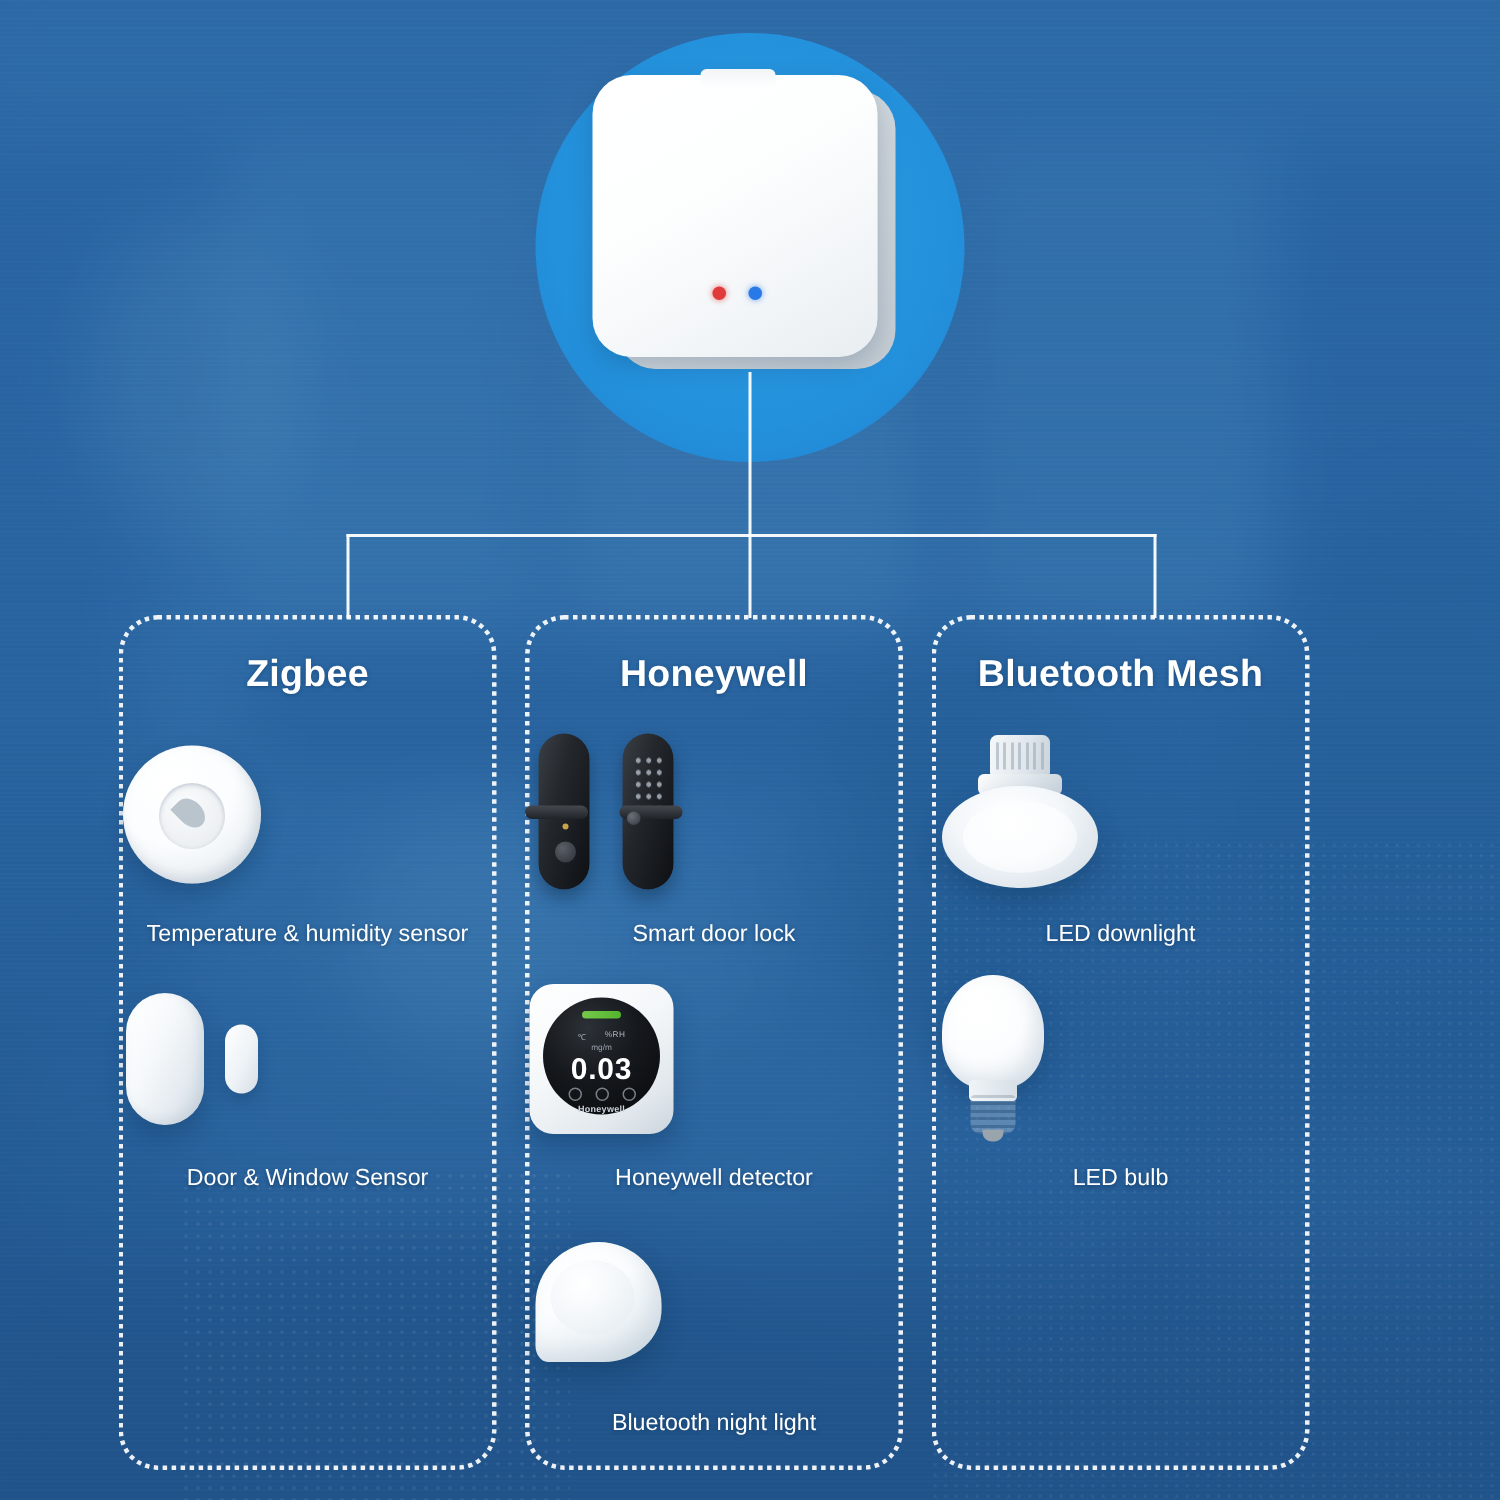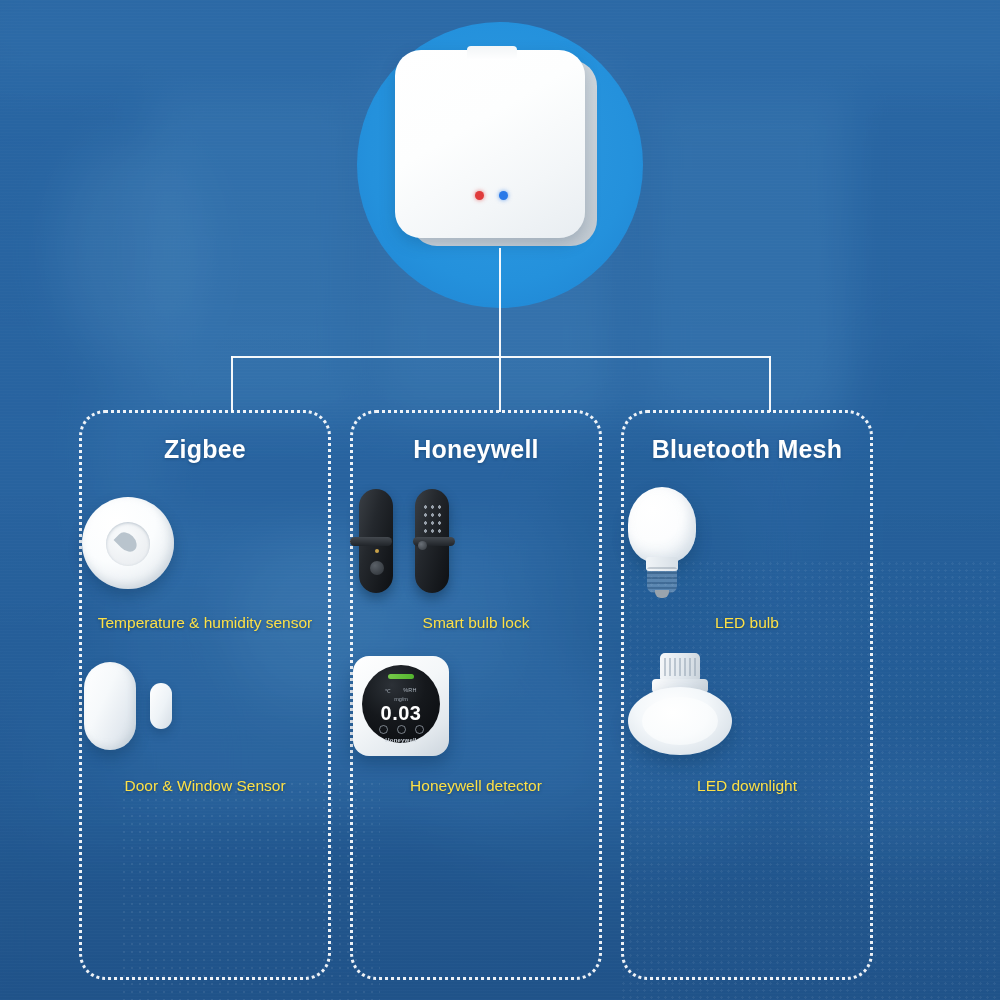--- a/index.html
+++ b/index.html
@@ -188,21 +188,21 @@
   }
   .item-art {
     flex: 1;
     width: 100%;
     display: flex;
     align-items: center;
     justify-content: flex-start;
     position: relative;
   }
   .item-label {
-    color: #fde047;
+    color: #ffffff;
     font-size: 15.5px;
     text-align: center;
     text-shadow: 0 1px 3px rgba(10,44,76,.55);
     line-height: 1.1;
     white-space: nowrap;
   }
 
   
 
   
@@ -583,21 +583,21 @@
                 <span class="lk-knob"></span>
               </div>
               <div class="lk-panel lk-right">
                 <span class="lk-keypad"></span>
               </div>
               <div class="lk-handle lk-handle-l"></div>
               <div class="lk-handle lk-handle-r"></div>
               <div class="lk-fp"></div>
             </div>
           </div>
-          <div class="item-label">Smart bulb lock</div>
+          <div class="item-label">Smart door lock</div>
         </div>
 
         <div class="item">
           <div class="item-art">
             <div class="dev-meth">
               <div class="mt-shell"></div>
               <div class="mt-screen">
                 <div class="mt-bar"></div>
                 <div class="mt-smalltop">
                   <span>℃</span>
@@ -610,51 +610,60 @@
                   <i></i>
                   <i></i>
                 </div>
                 <div class="mt-brand">Honeywell</div>
               </div>
             </div>
           </div>
           <div class="item-label">Honeywell detector</div>
         </div>
 
+        <div class="item">
+          <div class="item-art">
+            <div class="dev-night">
+              <div class="nl-body"></div>
+              <div class="nl-face"></div>
+            </div>
+          </div>
+          <div class="item-label">Bluetooth night light</div>
+        </div>
 
       </div>
     </div>
 
     <div class="panel">
       <div class="panel-title">Bluetooth Mesh</div>
       <div class="items">
-
-        <div class="item">
-          <div class="item-art">
-            <div class="dev-bulb">
-              <div class="bulb-glass"></div>
-              <div class="bulb-neck"></div>
-              <div class="bulb-base"></div>
-              <div class="bulb-tip"></div>
-            </div>
-          </div>
-          <div class="item-label">LED bulb</div>
-        </div>
 
         <div class="item">
           <div class="item-art">
             <div class="dev-downlight">
               <div class="dl-can"></div>
               <div class="dl-fins"></div>
               <div class="dl-neck"></div>
               <div class="dl-rim"></div>
               <div class="dl-lens"></div>
             </div>
           </div>
           <div class="item-label">LED downlight</div>
         </div>
 
+        <div class="item">
+          <div class="item-art">
+            <div class="dev-bulb">
+              <div class="bulb-glass"></div>
+              <div class="bulb-neck"></div>
+              <div class="bulb-base"></div>
+              <div class="bulb-tip"></div>
+            </div>
+          </div>
+          <div class="item-label">LED bulb</div>
+        </div>
+
 
       </div>
     </div>
 
   </div>
 </div>
 
 </body></html>

